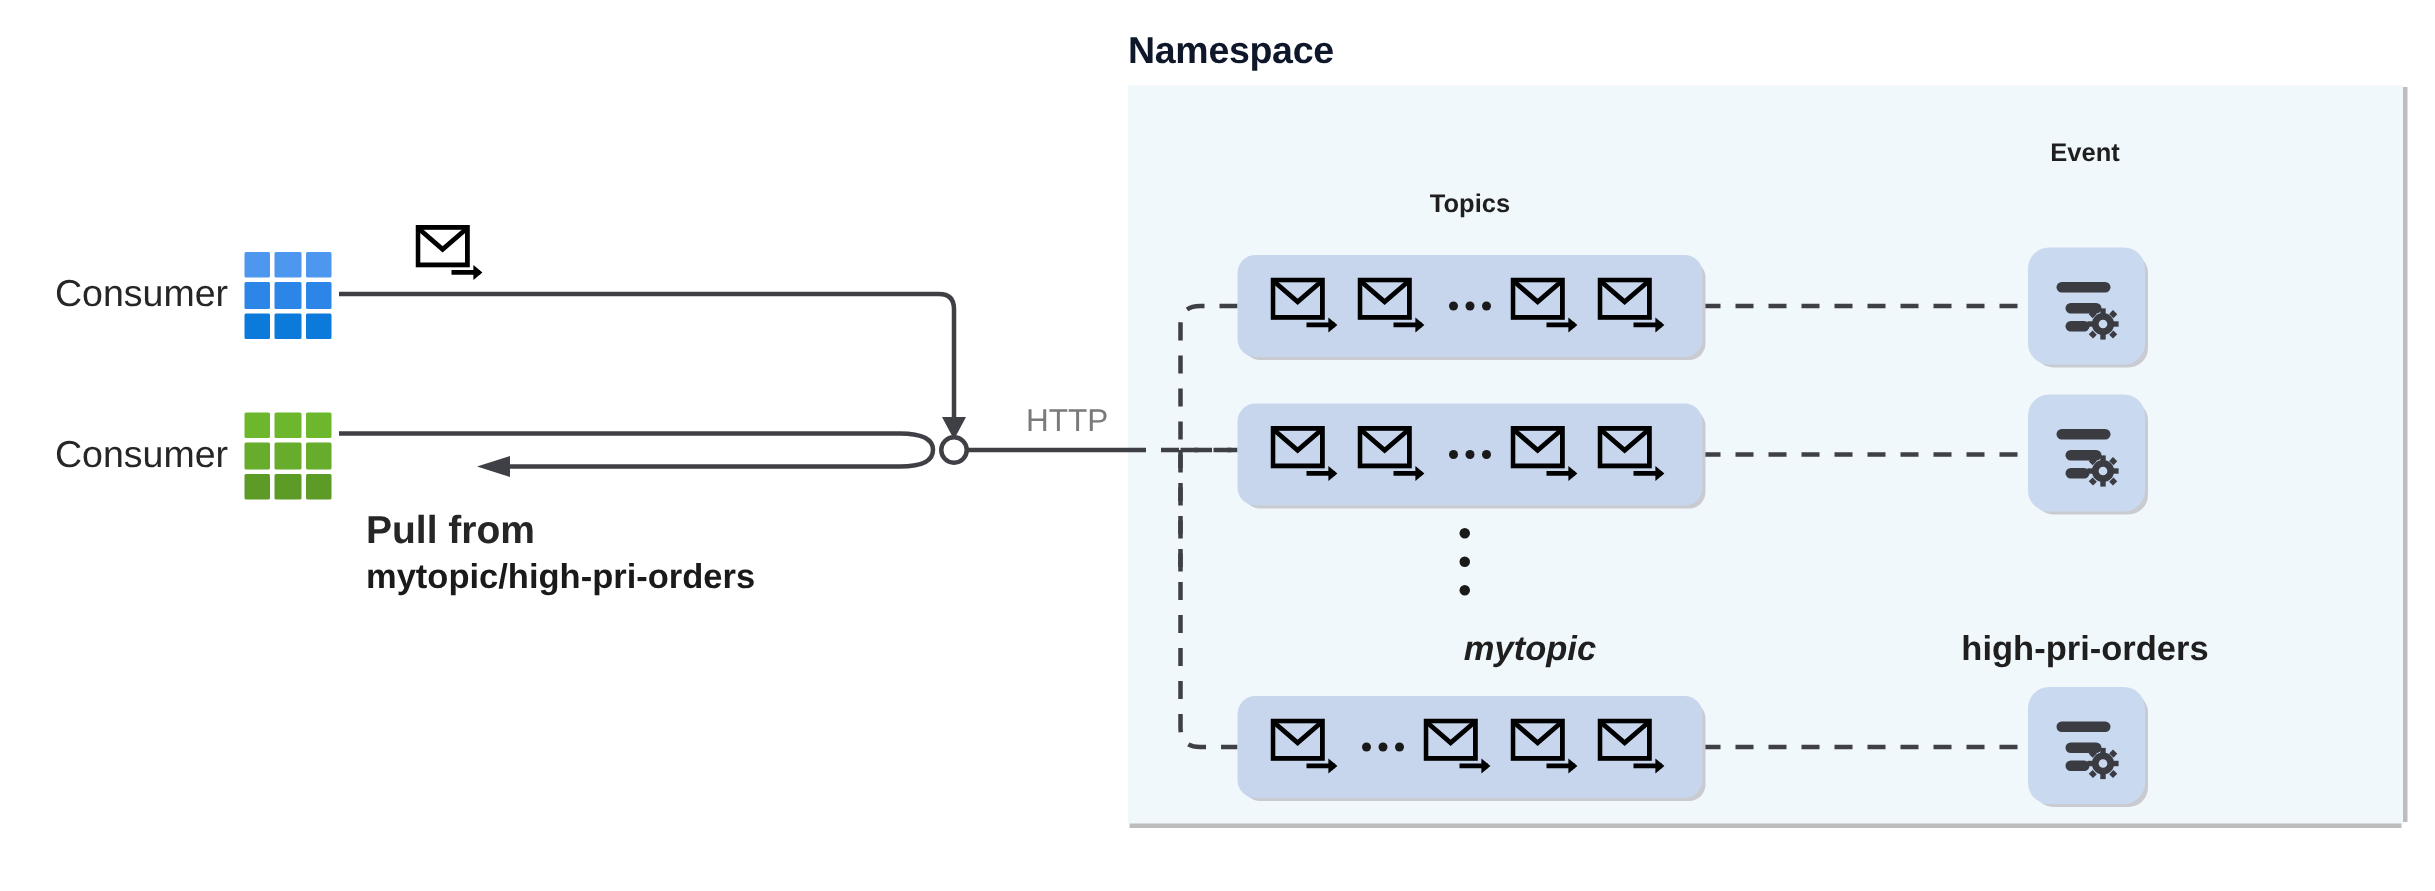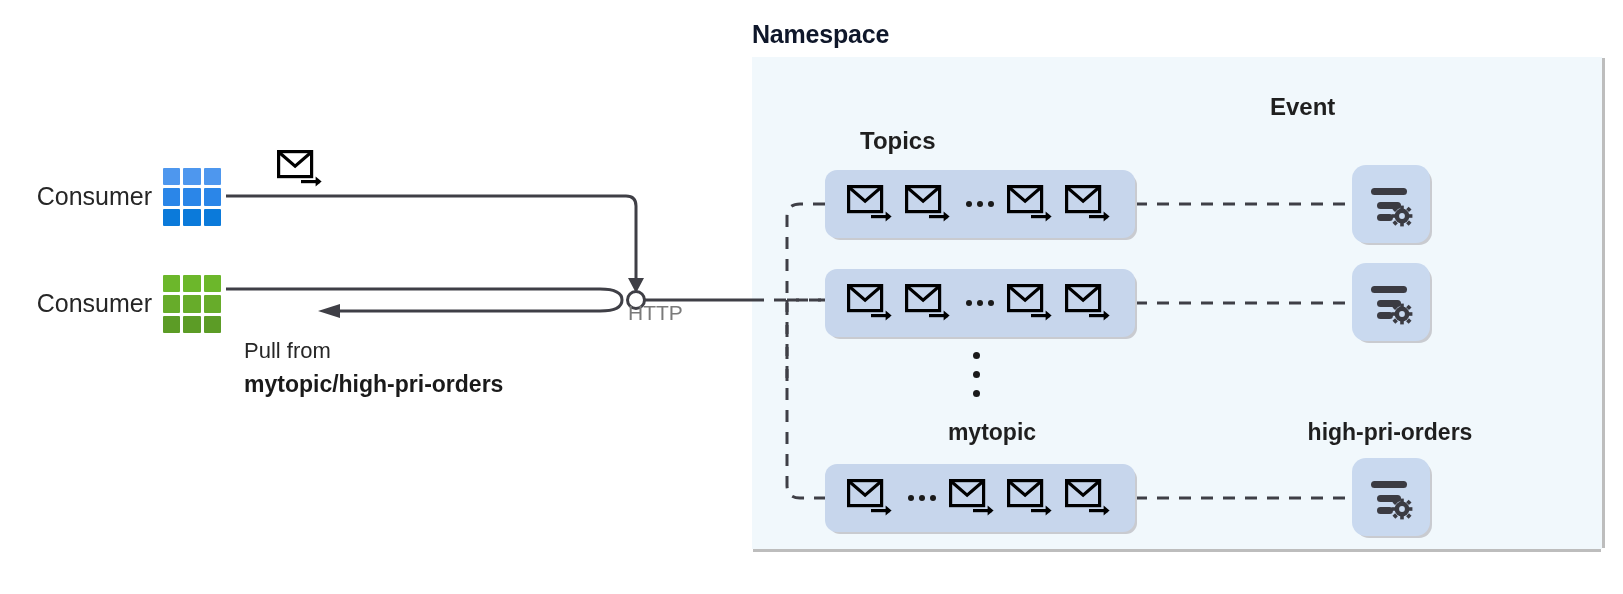--- a/index.html
+++ b/index.html
@@ -75,62 +75,63 @@
     position: absolute;
     left: 0;
     top: 0;
     width: 1623px;
     height: 594px;
     pointer-events: none;
   }
 
   #http-label {
     position: absolute;
-    left: 628px;
+    left: 684px;
     top: 269px;
     font-size: 21px;
     color: #7a7a7a;
-    margin-top: 32px;
   }
 
   #pull-line1 {
     position: absolute;
     left: 244px;
     top: 338px;
-    font-size: 22px;
+    font-size: 26px;
     color: #262626;
+    font-weight: bold;
   }
   #pull-line2 {
     position: absolute;
     left: 244px;
     top: 371px;
     font-size: 23px;
     font-weight: bold;
     color: #1a1a1a;
   }
 
   
   .col-header {
     position: absolute;
-    font-size: 24px;
+    font-size: 17px;
     font-weight: bold;
     color: #1f1f1f;
+    text-align: center;
     line-height: 1.38;
   }
   #topics-header { left: 860px; top: 124px; width: 240px; }
   #subs-header   { left: 1270px; top: 90px; width: 240px; }
 
   .col-footer {
     position: absolute;
     font-size: 23px;
     font-weight: bold;
     color: #1f1f1f;
     text-align: center;
   }
-  #mytopic-footer { left: 872px; top: 419px; width: 240px; }
+  #mytopic-footer { left: 900px; top: 419px; width: 240px; font-style: italic; }
   #subname-footer { left: 1270px; top: 419px; width: 240px; }
 
   
   .topic-box {
     position: absolute;
     width: 310px;
     height: 68px;
     background: #c7d6ec;
     border-radius: 12px;
     box-shadow: 3px 3px 0 -1px #c9cbd0;

